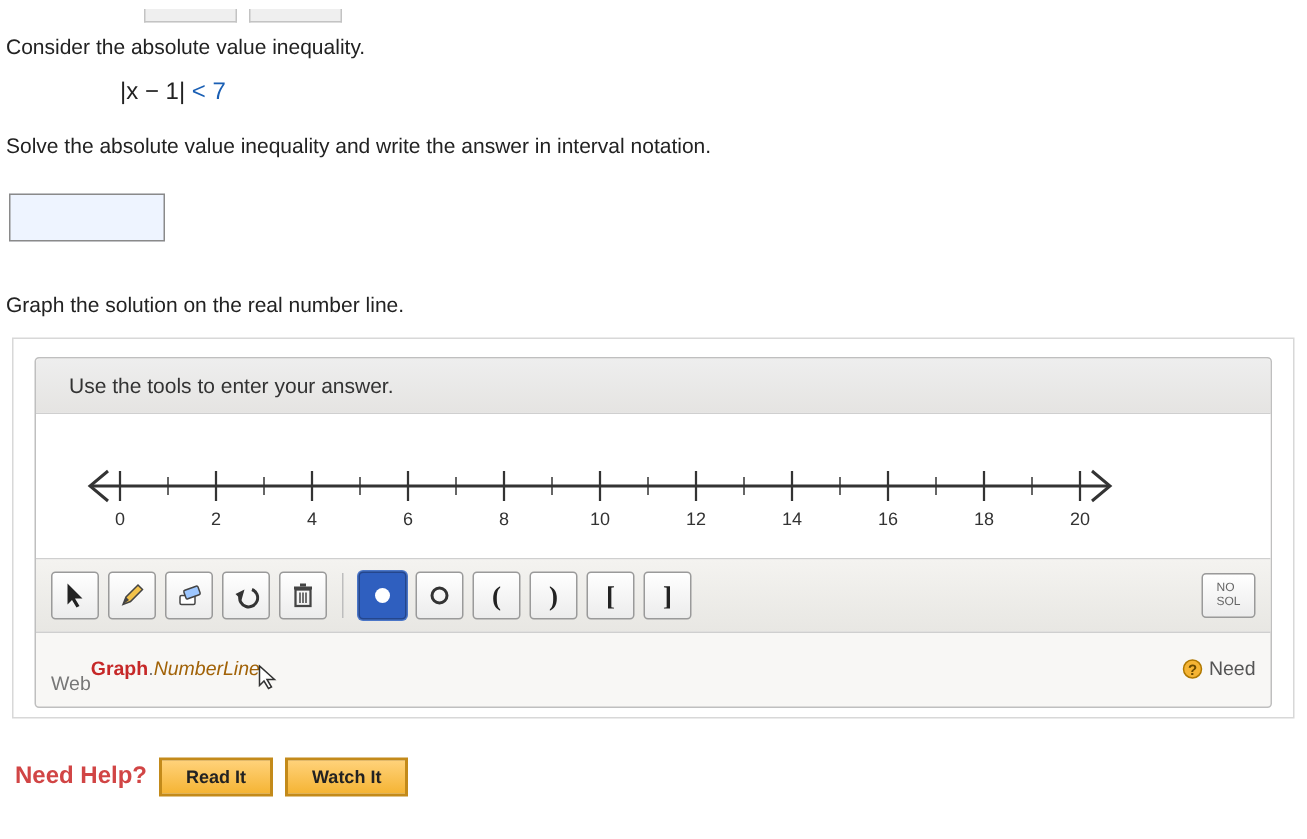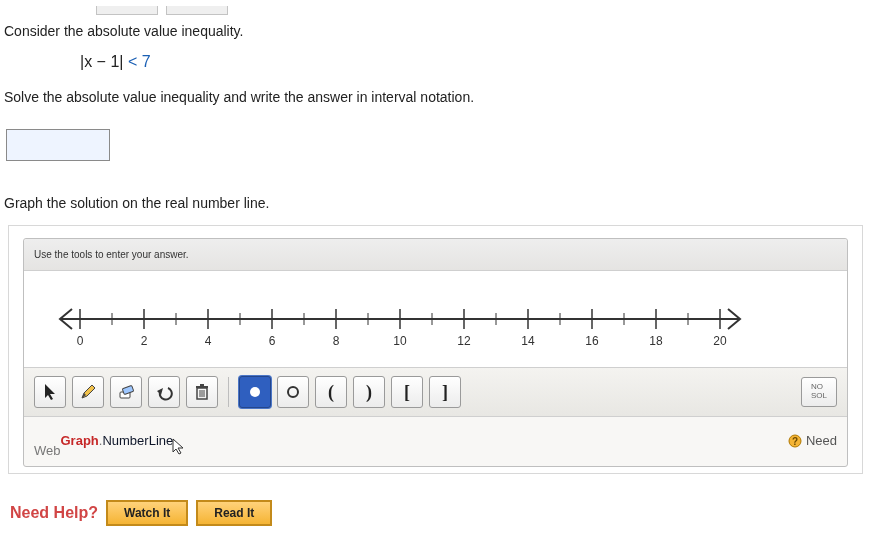--- a/index.html
+++ b/index.html
@@ -28,25 +28,25 @@
     margin: 10px 4px 0 4px;
     padding: 12px 14px 6px 14px;
     background: #fff;
   }
   .tool-area {
     border: 1px solid #bfbfbf;
     border-radius: 3px;
     background: #f8f7f5;
   }
   .tool-header {
-    padding: 10px 10px;
+    padding: 10px 22px;
     border-bottom: 1px solid #cfcfcf;
     background: linear-gradient(#eeeeee,#e5e4e2);
     border-radius: 3px 3px 0 0;
-    font-size: 10px;
+    font-size: 14px;
     color: #333;
   }
   .nl-canvas {
     background: #fff;
     padding: 26px 16px 10px 16px;
     border-bottom: 1px solid #cfcfcf;
   }
   .tool-row {
     display: flex;
     align-items: center;
@@ -234,35 +234,35 @@
           <span>NO</span><br>
           <span>SOL</span>
         </div>
       </div>
     </div>
 
     <div class="brand-row">
       <span style="color:#777;margin-top:20px;">Web</span>
         <span style="color:#c62828;font-weight:bold;">Graph</span>
         <span style="color:#777;">.</span>
-        <span style="color:#0f172a;"> NumberLine</span>
+        <span style="color:#a16207;font-style:italic;"> NumberLine</span>
       <svg class="cursor-svg" width="16" height="18">
           <polygon points="2,1 2,14 5,11 8,16 10,15 7,10 12,10" fill="#fff" stroke="#333" stroke-width="1"></polygon>
         </svg>
       <div class="help">
         <svg width="14" height="14">
             <circle cx="7" cy="7" r="6" fill="#f5b434" stroke="#b07800"></circle>
             <text x="7" y="11" text-anchor="middle" font-size="10" font-weight="bold" fill="#6b4a00">?</text>
           </svg>
         <span>Need</span>
       </div>
     </div>
   </div>
 </div>
 
 <div class="need-help">
   <span class="need-help-label">Need Help?</span>
+  <button class="hh-btn">Read It</button>
   <button class="hh-btn">Watch It</button>
-  <button class="hh-btn">Read It</button>
 </div>
 
 
 
 
 </body></html>

